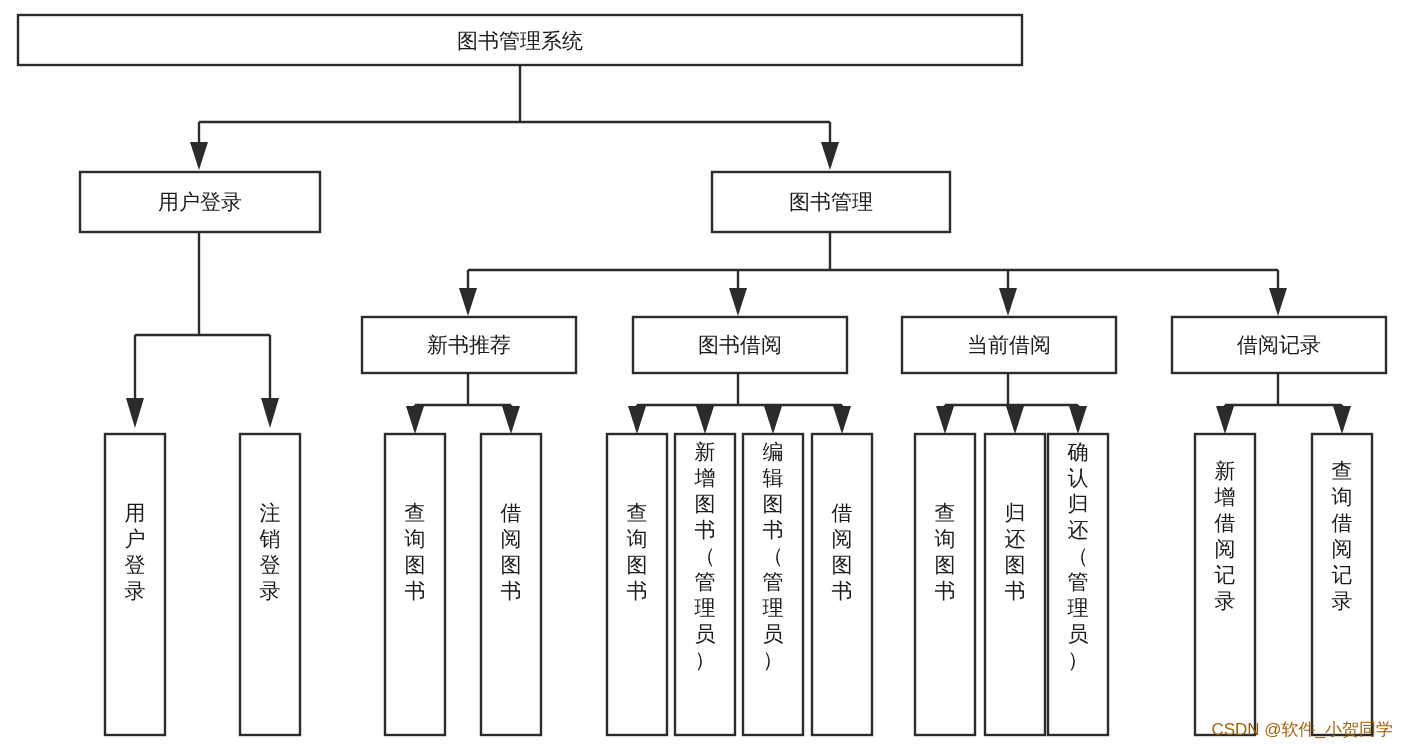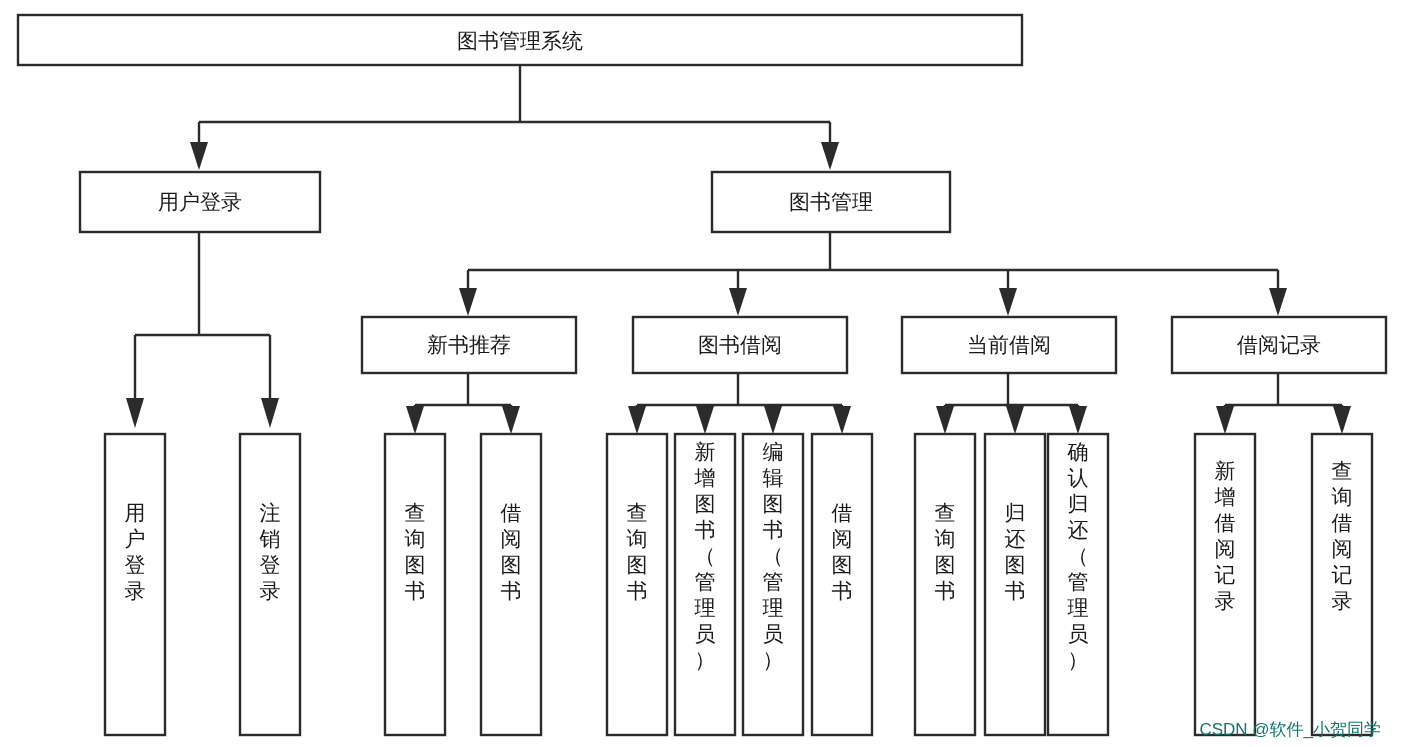--- a/index.html
+++ b/index.html
@@ -48,23 +48,23 @@
     stroke-width: 2.4;
     fill: none;
     stroke-linecap: butt;
   }
   .arrow-head {
     fill: #2b2b2b;
     stroke: none;
   }
   .watermark {
     position: absolute;
-    right: 24px;
+    right: 12px;
     bottom: 6px;
-    color: #0f766e;
+    color: #a16207;
     font-size: 17px;
     font-family: "Liberation Sans", "DejaVu Sans", sans-serif;
     white-space: nowrap;
     user-select: none;
   }
 </style>
 </head>
 <body>
 
 <div id="diagram-root">

